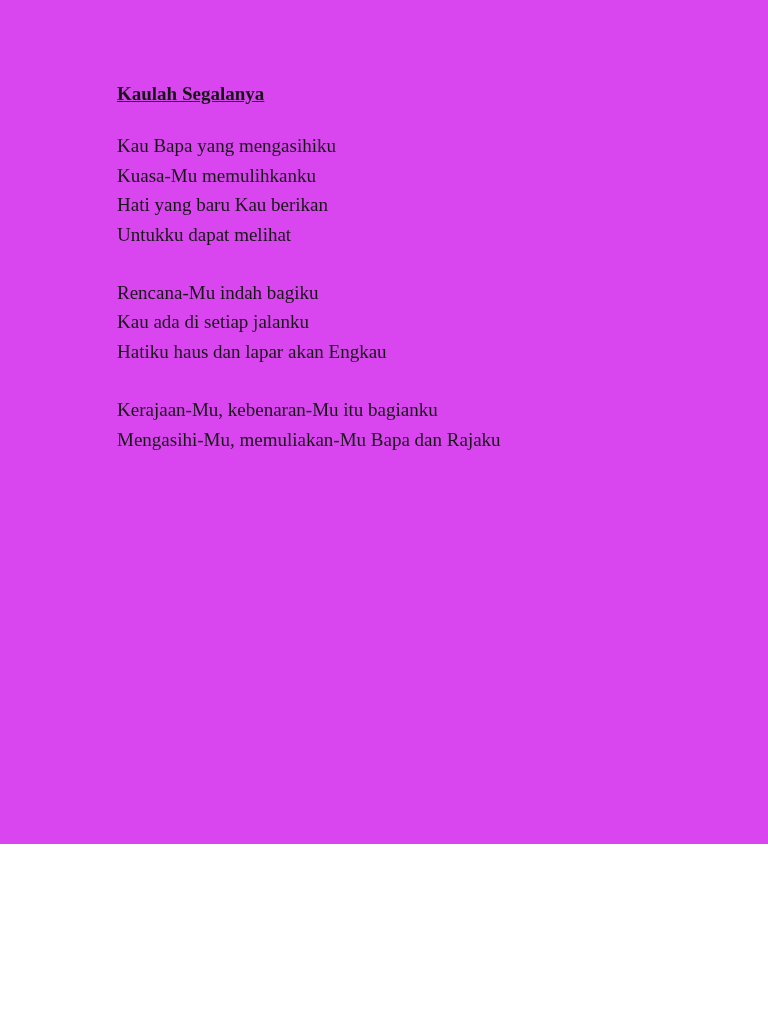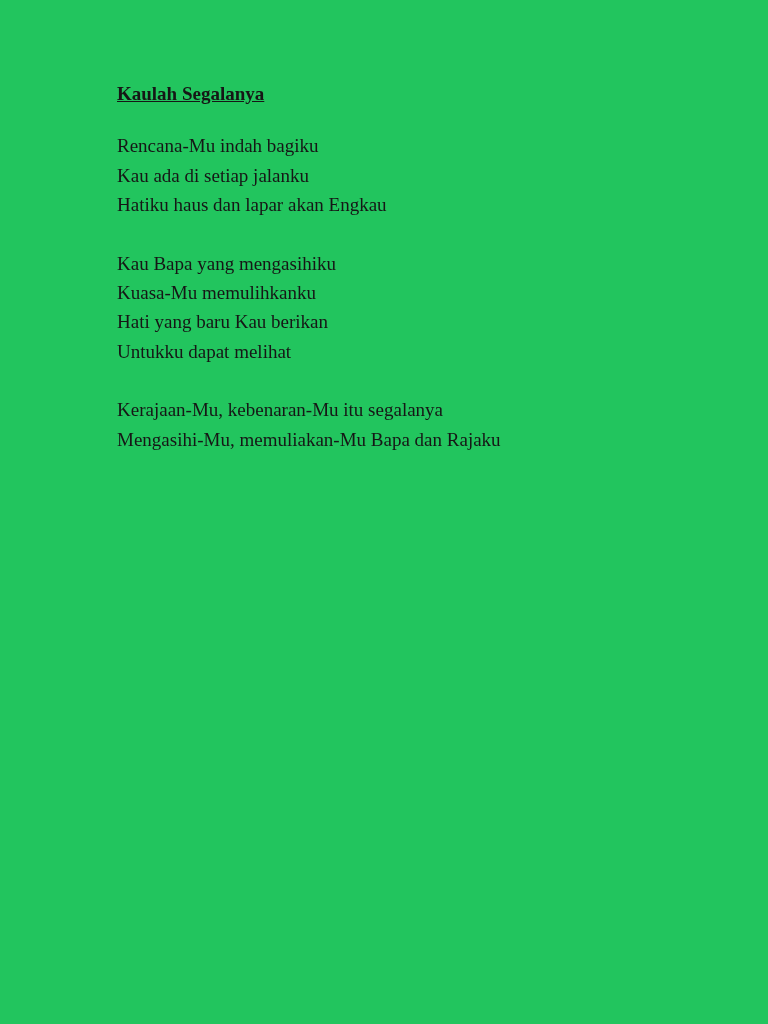--- a/index.html
+++ b/index.html
@@ -3,22 +3,22 @@
 <meta charset="utf-8">
 <style>
   html, body {
     margin: 0;
     padding: 0;
     background: #ffffff;
   }
   .page {
     position: relative;
     width: 768px;
-    height: 1024px;
-    background: #22c55e;
+    height: 844px;
+    background: #d946ef;
     overflow: hidden;
   }
   .content {
     position: absolute;
     left: 117px;
     top: 79px;
     right: 60px;
     font-family: "Liberation Serif", "DejaVu Serif", serif;
     color: #161616;
     font-size: 19px;
@@ -46,31 +46,31 @@
 </style>
 </head>
 <body>
 
 <div class="page">
   <div class="content">
 
     <h1 class="title">Kaulah Segalanya</h1>
 
     <div class="stanza">
-      <p>Rencana-Mu indah bagiku</p>
-      <p>Kau ada di setiap jalanku</p>
-      <p>Hatiku haus dan lapar akan Engkau</p>
-    </div>
-
-    <div class="stanza">
       <p>Kau Bapa yang mengasihiku</p>
       <p>Kuasa-Mu memulihkanku</p>
       <p>Hati yang baru Kau berikan</p>
       <p>Untukku dapat melihat</p>
     </div>
 
     <div class="stanza">
-      <p>Kerajaan-Mu, kebenaran-Mu itu segalanya</p>
+      <p>Rencana-Mu indah bagiku</p>
+      <p>Kau ada di setiap jalanku</p>
+      <p>Hatiku haus dan lapar akan Engkau</p>
+    </div>
+
+    <div class="stanza">
+      <p>Kerajaan-Mu, kebenaran-Mu itu bagianku</p>
       <p>Mengasihi-Mu, memuliakan-Mu Bapa dan Rajaku</p>
     </div>
 
   </div>
 </div>
 
 </body></html>

